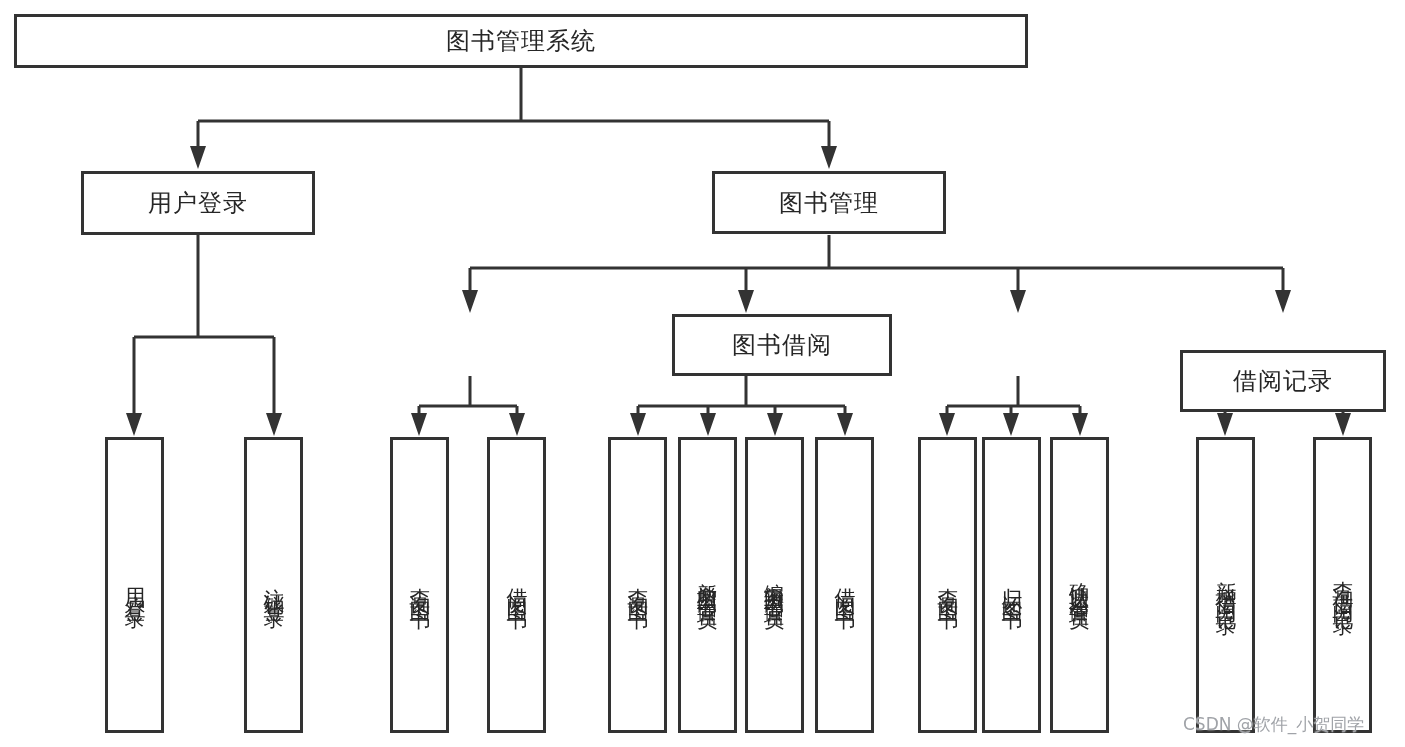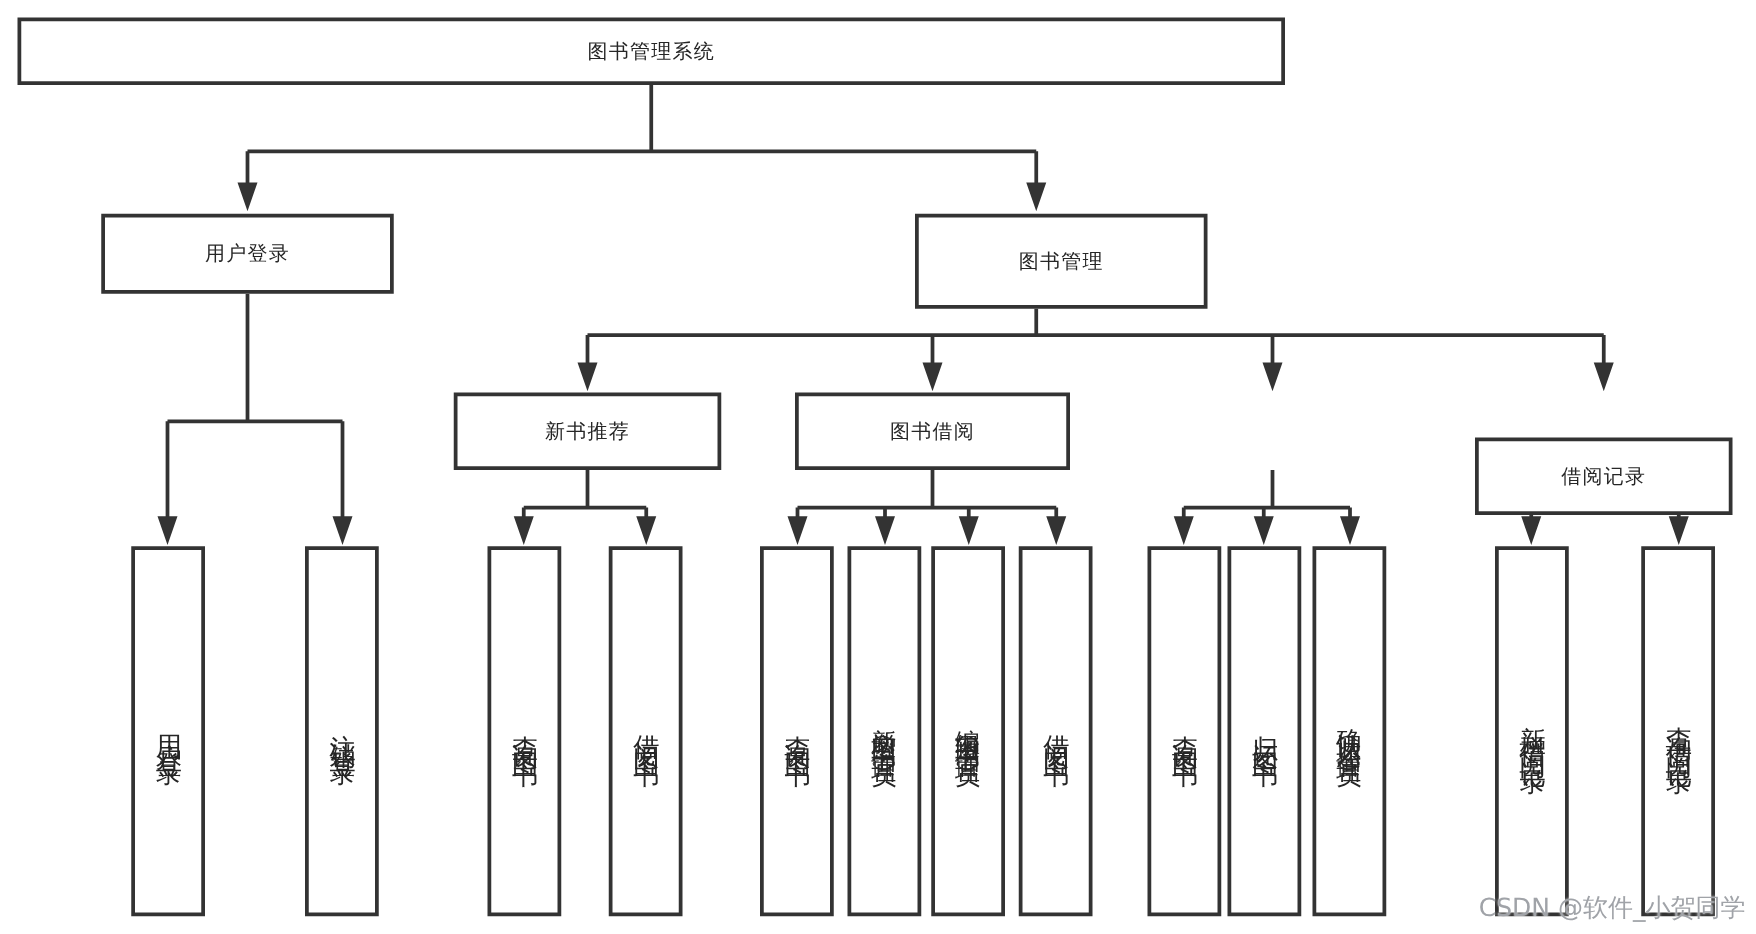--- a/index.html
+++ b/index.html
@@ -18,21 +18,21 @@
     height: 747px;
   }
   .hbox {
     position: absolute;
     box-sizing: border-box;
     border: 3px solid #333333;
     background: #ffffff;
     display: flex;
     align-items: center;
     justify-content: center;
-    font-size: 16px;
+    font-size: 24px;
     color: #262626;
     letter-spacing: 1px;
     white-space: nowrap;
   }
   .vbox {
     position: absolute;
     box-sizing: border-box;
     border: 3px solid #333333;
     background: #ffffff;
     display: flex;
@@ -43,21 +43,21 @@
     font-size: 21px;
     letter-spacing: 7px;
     color: #262626;
     line-height: 1;
   }
   .watermark {
     position: absolute;
     left: 1183px;
     top: 713px;
     width: 218px;
-    font-size: 20px;
+    font-size: 17px;
     color: #a0a3a8;
     text-shadow: 0 0 2px #ffffff;
     white-space: nowrap;
     z-index: 5;
   }
 </style>
 </head>
 <body>
 
 <div class="canvas">
@@ -81,24 +81,23 @@
              M630 413 L646 413 L638 436 Z  M700 413 L716 413 L708 436 Z
              M767 413 L783 413 L775 436 Z  M837 413 L853 413 L845 436 Z
              M939 413 L955 413 L947 436 Z  M1003 413 L1019 413 L1011 436 Z
              M1072 413 L1088 413 L1080 436 Z
              M1217 413 L1233 413 L1225 436 Z  M1335 413 L1351 413 L1343 436 Z" fill="#333333" stroke="none"></path>
   </svg>
 
   <div class="hbox" style="left:14px; top:14px; width:1014px; height:54px;">图书管理系统</div>
 
   <div class="hbox" style="left:81px; top:171px; width:234px; height:64px;">用户登录</div>
-  <div class="hbox" style="left:712px; top:171px; width:234px; height:76px;margin-left:20px;">图书管理</div>
+  <div class="hbox" style="left:712px; top:171px; width:234px; height:63px;">图书管理</div>
 
-  <div class="hbox" style="left:363px; top:314px; width:214px; height:62px;">新书推荐</div>
-  <div class="hbox" style="left:636px; top:314px; width:220px; height:62px;">图书借阅</div>
+  <div class="hbox" style="left:672px; top:314px; width:220px; height:62px;">图书借阅</div>
   <div class="hbox" style="left:1180px; top:314px; width:206px; height:62px;margin-top:36px;">借阅记录</div>
 
   <div class="vbox" style="left:105px; top:437px; width:59px; height:296px;">用户登录</div>
   <div class="vbox" style="left:244px; top:437px; width:59px; height:296px;">注销登录</div>
 
   <div class="vbox" style="left:390px; top:437px; width:59px; height:296px;">查询图书</div>
   <div class="vbox" style="left:487px; top:437px; width:59px; height:296px;">借阅图书</div>
 
   <div class="vbox" style="left:608px; top:437px; width:59px; height:296px;">查询图书</div>
   <div class="vbox" style="left:678px; top:437px; width:59px; height:296px; font-size:20px; letter-spacing:4px;">新增图书（管理员）</div>

